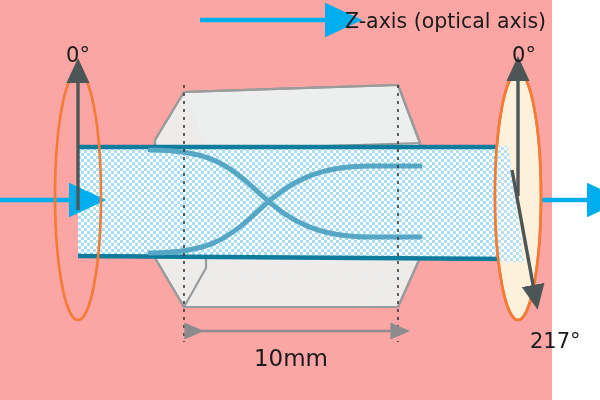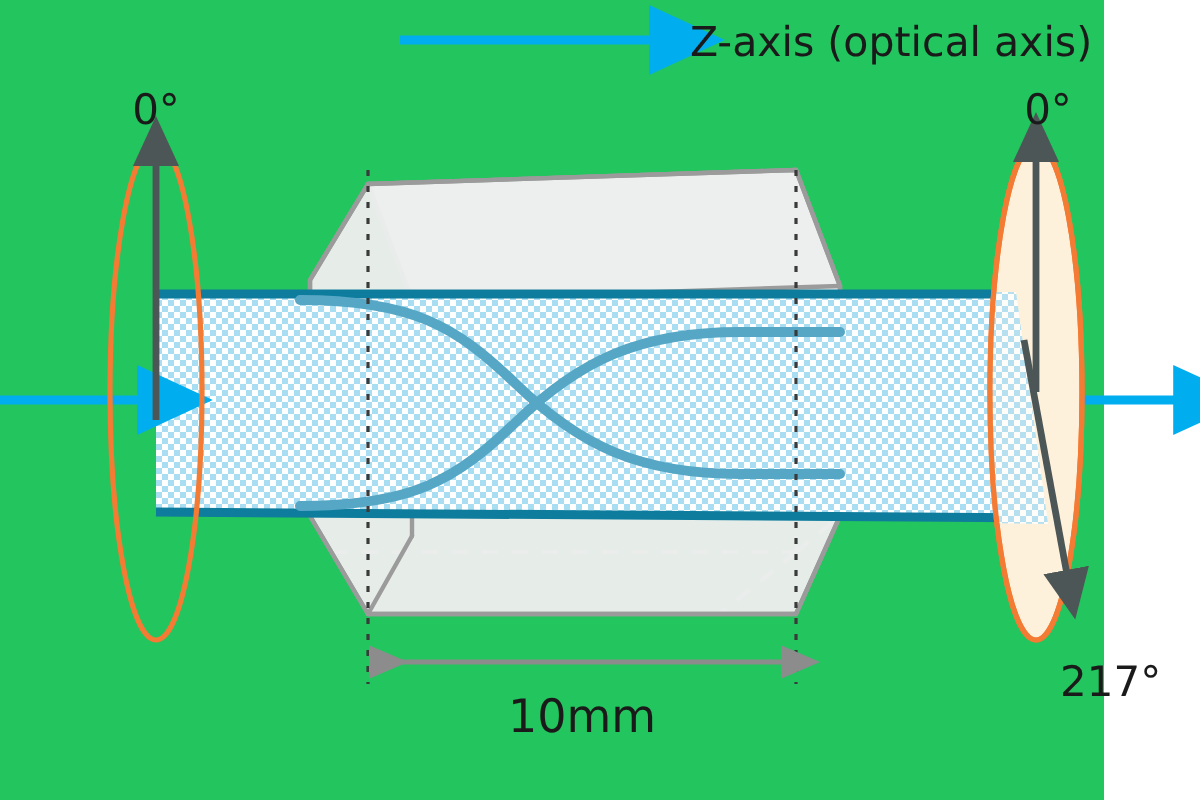--- a/index.html
+++ b/index.html
@@ -10,21 +10,21 @@
   body {
     width: 600px;
     height: 400px;
     overflow: hidden;
     font-family: "DejaVu Sans", "Liberation Sans", sans-serif;
   }
   #diagram-root {
     position: relative;
     width: 552px;
     height: 400px;
-    background: #22c55e;
+    background: #fca5a5;
   }
   svg#scene {
     display: block;
     width: 600px;
     height: 400px;
   }
   .lbl {
     font-family: "DejaVu Sans", "Liberation Sans", sans-serif;
     fill: #1a1a1a;
     font-size: 21px;

